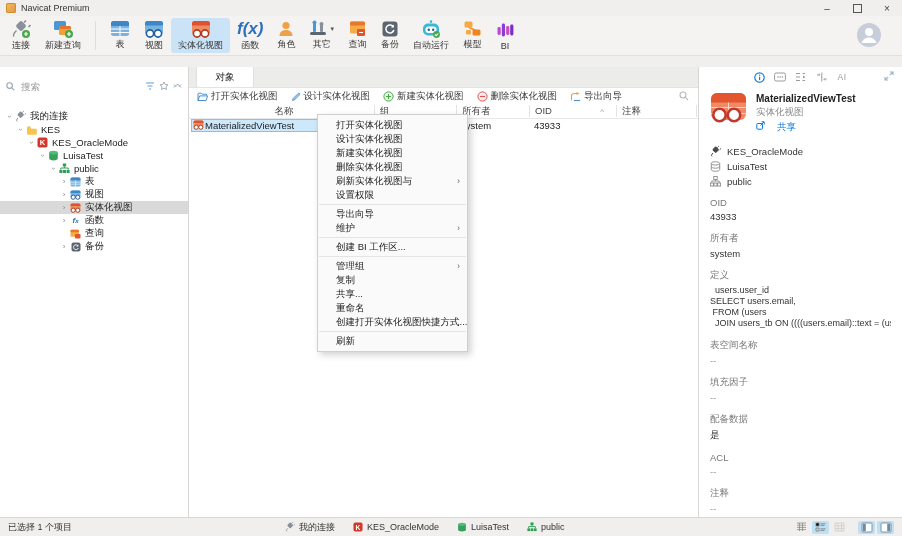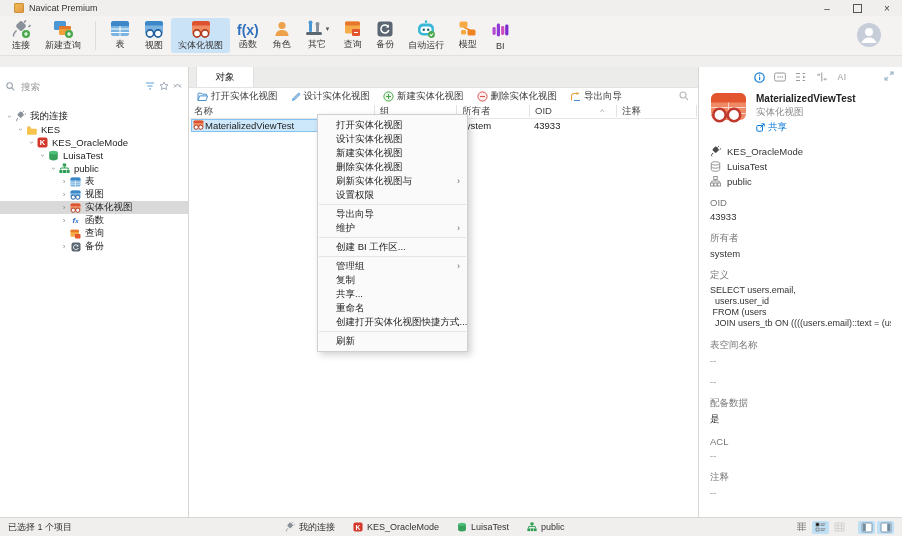--- a/index.html
+++ b/index.html
@@ -1,39 +1,39 @@
 <!DOCTYPE html>
 <html><head>
 <meta charset="utf-8">
 <style>
   html,body{margin:0;padding:0;background:#d8d8d8;}
   .window{position:relative;width:902px;height:536px;background:#f0efed;
     font-family:"Liberation Sans","DejaVu Sans",sans-serif;font-size:9.5px;color:#222;
     overflow:hidden;box-shadow:0 0 0 1px #9f9f9f;}
   
-  .titlebar{height:16px;display:flex;align-items:center;padding-left:14px;}
+  .titlebar{height:16px;display:flex;align-items:center;padding-left:6px;}
   .app-icon{width:10px;height:10px;border-radius:2px;background:linear-gradient(135deg,#f3c04e,#e2934a);
     box-shadow:inset 0 0 0 1px #c98f35;margin-right:5px;}
   .title-text{font-size:9px;color:#333;}
   .win-controls{margin-left:auto;display:flex;height:16px;}
   .wc{width:30px;display:flex;align-items:center;justify-content:center;font-size:10px;color:#444;}
   .max-box{width:7px;height:7px;border:1px solid #555;}
   
   .menubar{height:15px;display:flex;align-items:center;padding-left:4px;}
   .menu-item{padding:0 12px;color:#222;}
   
   .toolbar{height:35px;background:#f4f3f1;border-bottom:1px solid #e2e0dd;display:flex;align-items:stretch;padding:2px 6px 2px 4px;}
   .tb-item{display:flex;flex-direction:column;align-items:center;justify-content:space-between;padding:2px 7px;border-radius:3px;}
   .tb-item.active{background:#cbe3f7;}
   .tb-ic{height:19px;display:flex;align-items:flex-end;justify-content:center;}
   .tb-lbl{font-size:9px;color:#333;white-space:nowrap;}
   .tb-sep{width:1px;background:#ddd;margin:3px 7px;}
   .caretdn{font-size:7px;color:#555;align-self:center;margin-left:2px;}
   .avatar{margin-left:auto;align-self:center;margin-right:14px;}
-  .fxbig{color:#2f6fbd;font-size:14px;font-weight:bold;}
+  .fxbig{font-style:italic;color:#2f6fbd;font-size:17px;font-weight:bold;}
   .fxsmall{font-style:italic;color:#2f6fbd;font-size:8px;font-weight:bold;}
   
   .app-body{position:absolute;top:67px;left:0;right:0;bottom:18px;display:flex;background:#fff;}
   
   .sidebar{width:188px;border-right:1px solid #d8d6d3;display:flex;flex-direction:column;background:#fff;}
   .search-row{height:20px;display:flex;align-items:center;padding:9px 6px;gap:4px;}
   .search-input{border:none;outline:none;flex:1;min-width:20px;font-size:9.5px;font-family:inherit;color:#333;background:transparent;}
   .search-input::placeholder{color:#999;}
   .sr-ic{color:#9aa7b5;display:flex;align-items:center;}
   .tree{flex:1;padding-top:5px;}
@@ -44,21 +44,21 @@
   .ti{width:13px;height:11px;display:flex;align-items:center;justify-content:center;margin-right:3px;flex:none;}
   
   .main{flex:1;display:flex;flex-direction:column;position:relative;min-width:0;}
   .tabbar{height:20px;background:#ececeb;display:flex;padding-left:7px;border-bottom:1px solid #e3e3e3;}
   .tab{width:56px;background:#fff;display:flex;align-items:center;justify-content:center;border-left:1px solid #e0e0e0;border-right:1px solid #e0e0e0;}
   .objbar{height:15px;display:flex;align-items:center;gap:13px;padding:1px 8px 0;position:relative;}
   .objbtn{display:flex;align-items:center;gap:3px;color:#3a3a3a;white-space:nowrap;}
   .obj-search{position:absolute;right:9px;top:3px;color:#b0b0b0;}
   .grid-hdr{height:13px;position:relative;border-bottom:1px solid #e8e8e8;color:#444;margin-top:1px;}
   .hc{position:absolute;top:0;height:12px;line-height:12px;border-right:1px solid #e3e3e3;padding-left:5px;box-sizing:border-box;}
-  .hc-name{left:0;width:186px;}
+  .hc-name{left:0;width:186px;text-align:center;}
   .hc-group{left:186px;width:82px;}
   .hc-owner{left:268px;width:73px;}
   .hc-oid{left:341px;width:87px;}
   .hc-comment{left:428px;width:80px;border-right:1px solid #e3e3e3;}
   .sortmark{position:absolute;right:12px;top:1px;color:#999;font-size:8px;}
   .gridrow{height:13px;position:relative;}
   .row-sel{position:absolute;left:2px;top:0;width:184px;height:13px;background:#cde8fb;border:1px solid #84c3ef;box-sizing:border-box;}
   .cell{position:absolute;top:0;height:13px;line-height:13px;white-space:nowrap;}
   .rowname{left:16px;}
   .rowicon{position:absolute;left:4px;top:1px;}
@@ -73,21 +73,21 @@
   
   .rightpanel{width:203px;border-left:1px solid #d8d6d3;background:#fff;position:relative;overflow:hidden;}
   .rp-hdr{height:20px;display:flex;align-items:center;justify-content:center;gap:9px;position:relative;}
   .rp-ic{display:flex;align-items:center;color:#9a9a9a;}
   .rp-expand{position:absolute;right:8px;top:4px;}
   .rp-body{padding:5px 11px 0;}
   .obj-head{display:flex;gap:9px;}
   .obj-head-col{display:flex;flex-direction:column;gap:2px;padding-top:1px;}
   .obj-title{font-weight:bold;font-size:10px;color:#222;}
   .obj-type{color:#8a8a8a;}
-  .share-link{color:#0b7ad6;display:flex;align-items:center;gap:3px;}
+  .share-link{color:#0b7ad6;display:flex;gap:12px;}
   .ctx-rows{margin-top:12px;display:flex;flex-direction:column;gap:4px;}
   .ctx-row{display:flex;align-items:center;gap:6px;color:#333;}
   .fld{margin-top:10px;}
   .fld-label{color:#777;}
   .fld-value{color:#333;margin-top:3px;}
   .fld-value.dim{color:#999;}
   .sqldef{margin-top:3px;font-size:9px;line-height:11px;color:#333;white-space:pre;overflow:hidden;}
   
   .statusbar{position:absolute;left:0;right:0;bottom:0;height:18px;background:#f0efed;border-top:1px solid #d9d7d4;
     display:flex;align-items:center;padding:0 8px;font-size:9px;color:#333;}
@@ -586,27 +586,28 @@
         <div class="fld">
           <div class="fld-label">OID</div>
           <div class="fld-value">43933</div>
         </div>
         <div class="fld">
           <div class="fld-label">所有者</div>
           <div class="fld-value">system</div>
         </div>
         <div class="fld">
           <div class="fld-label">定义</div>
-          <div class="sqldef"><div>SELECT users.email,</div><div>  users.user_id</div><div> FROM (users</div><div>  JOIN users_tb ON ((((users.email)::text = (users_tb.er</div></div>
+          <div class="sqldef"><div>  users.user_id</div><div>SELECT users.email,</div><div> FROM (users</div><div>  JOIN users_tb ON ((((users.email)::text = (users_tb.er</div></div>
         </div>
         <div class="fld">
           <div class="fld-label">表空间名称</div>
           <div class="fld-value dim">--</div>
         </div>
         <div class="fld">
+          <div class="fld-label">填充因子</div>
           <div class="fld-value dim">--</div>
         </div>
         <div class="fld">
           <div class="fld-label">配备数据</div>
           <div class="fld-value">是</div>
         </div>
         <div class="fld">
           <div class="fld-label">ACL</div>
           <div class="fld-value dim">--</div>
         </div>

